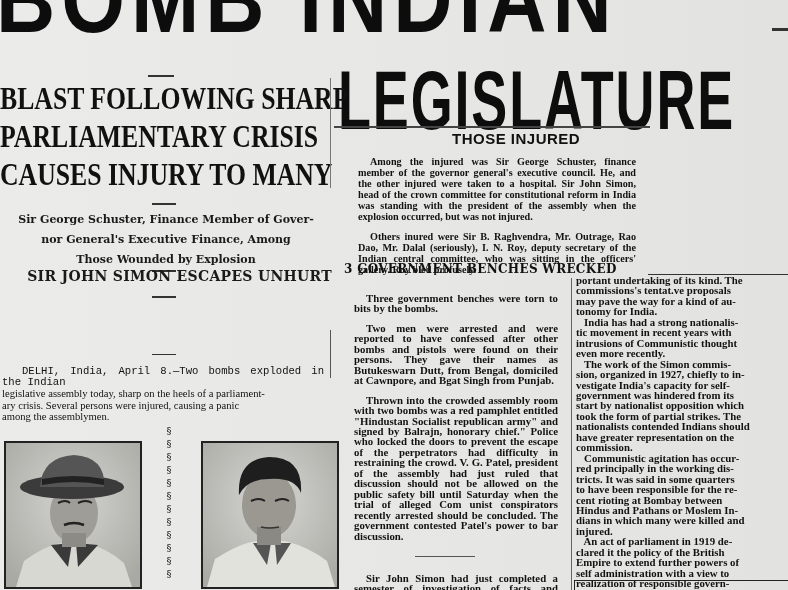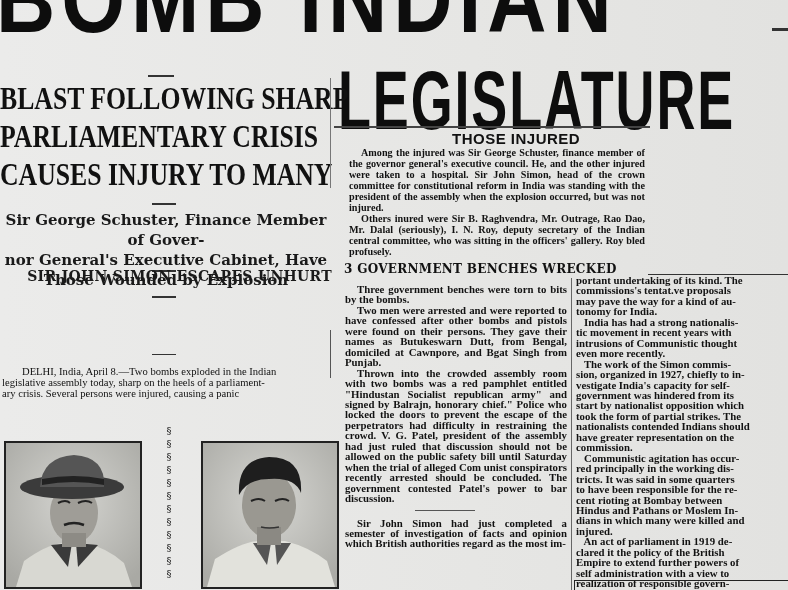--- a/index.html
+++ b/index.html
@@ -4,33 +4,33 @@
 <style>
   html,body{margin:0;padding:0;}
   body{width:788px;height:590px;overflow:hidden;background:#e9e9e7;position:relative;font-family:"DejaVu Serif",serif;color:#111;}
   .page{position:absolute;left:0;top:0;width:788px;height:590px;background:linear-gradient(90deg,#ebebea 0%,#e6e6e4 60%,#e2e2e0 100%);}
   .banner-top{position:absolute;left:-4px;top:-40px;width:800px;height:70px;font-family:"Liberation Sans",sans-serif;font-weight:900;font-size:82px;letter-spacing:6px;line-height:70px;transform:scaleY(1.15);transform-origin:top left;white-space:nowrap;color:#0d0d0d;}
   .banner-legis{position:absolute;left:338px;top:42px;width:430px;height:80px;font-family:"Liberation Sans",sans-serif;font-weight:900;font-size:58px;line-height:80px;letter-spacing:2px;transform:scaleY(1.45) scaleX(.93);transform-origin:top left;white-space:nowrap;color:#0d0d0d;}
   .rule{position:absolute;background:#333;}
   .left-head{position:absolute;left:0;top:80px;width:330px;font-family:"Liberation Serif",serif;font-weight:700;font-size:31px;line-height:38px;transform:scaleX(.83);transform-origin:left top;white-space:nowrap;color:#111;}
   .left-head div{width:400px;}
   .deck{position:absolute;left:0;width:332px;text-align:center;font-family:"DejaVu Serif",serif;font-weight:700;color:#1a1a1a;}
-  .deck1{top:210px;font-size:15px;line-height:20px;}
+  .deck1{top:210px;font-size:11px;line-height:20px;}
   .deck2{top:267px;font-size:14px;line-height:18px;letter-spacing:.3px;text-align:right;}
   .deck3{top:302px;font-size:12px;line-height:19px;}
   .credit{position:absolute;left:0;top:357px;width:332px;text-align:center;font-size:7px;font-weight:700;}
   .lead{position:absolute;left:2px;top:366px;width:322px;font-family:"Liberation Serif",serif;font-size:10.6px;line-height:11.2px;text-align:justify;}
   .lead span{display:block;}
   .photo{position:absolute;top:441px;width:134px;height:144px;border:2px solid #222;overflow:hidden;background:#c9c9c5;}
   .photo1{left:4px;}
   .photo2{left:201px;}
   .orn{position:absolute;left:163px;top:424px;width:12px;height:160px;font-size:10px;line-height:13px;color:#111;text-align:center;}
   .section-title{position:absolute;left:452px;top:130px;font-family:"Liberation Sans",sans-serif;font-weight:700;font-size:15px;letter-spacing:.5px;}
   .col{position:absolute;font-family:"Liberation Serif",serif;font-weight:700;color:#121212;text-align:justify;}
-  .col p{margin:0;}
+  .col p{margin:9px;}
   .injured{left:349px;top:147px;width:296px;font-size:10.2px;line-height:11px;}
   .mid-head{position:absolute;left:344px;top:262px;font-family:"DejaVu Serif",serif;font-weight:700;font-size:12px;letter-spacing:.3px;white-space:nowrap;}
   .mid{left:345px;top:284px;width:222px;font-size:10.8px;line-height:10.45px;}
   .right{left:576px;top:275px;width:214px;font-size:10.8px;line-height:10.45px;overflow:hidden;white-space:nowrap;}
   .indent{text-indent:12px;}
   .lbox{position:absolute;left:574px;top:580px;width:214px;height:12px;border:1px solid #222;border-right:none;border-bottom:none;}
 </style>
 </head>
 <body>
 
@@ -46,32 +46,33 @@
   <div class="left-head">
     <div>BLAST FOLLOWING SHARP</div>
     <div>PARLIAMENTARY CRISIS</div>
     <div>CAUSES INJURY TO MANY</div>
   </div>
   <div class="rule" style="left:330px;top:78px;width:1px;height:110px;background:#777;"></div>
 
   <div class="rule" style="left:152px;top:203px;width:24px;height:2px;"></div>
   <div class="deck deck1">
     <div>Sir George Schuster, Finance Member of Gover-</div>
-    <div>nor General's Executive Cabinet, Have</div>
+    <div>nor General's Executive Finance, Among</div>
     <div>Those Wounded by Explosion</div>
   </div>
   <div class="rule" style="left:152px;top:270px;width:24px;height:2px;"></div>
   <div class="deck deck2">SIR JOHN SIMON ESCAPES UNHURT</div>
   <div class="rule" style="left:152px;top:296px;width:24px;height:2px;"></div>
   <div class="rule" style="left:152px;top:354px;width:24px;height:1px;"></div>
 
   <div class="lead">
-    <span style="text-indent:20px;">DELHI, India, April 8.—Two bombs exploded in the Indian</span>
+    <span style="text-indent:20px;font-family:Liberation Mono, monospace;">DELHI, India, April 8.—Two bombs exploded in the Indian</span>
     <span>legislative assembly today, sharp on the heels of a parliament-</span>
     <span>ary crisis. Several persons were injured, causing a panic</span>
+    <span>among the assemblymen.</span>
   </div>
   <div class="rule" style="left:330px;top:330px;width:1px;height:48px;background:#555;"></div>
 
   <div class="photo photo1">
     <svg width="134" height="144" viewBox="0 0 134 144">
       <defs>
           <radialGradient id="bg1" cx="50%" cy="40%" r="70%">
             <stop offset="0" stop-color="#d4d4d0"></stop>
             <stop offset="1" stop-color="#a9a9a4"></stop>
           </radialGradient>

